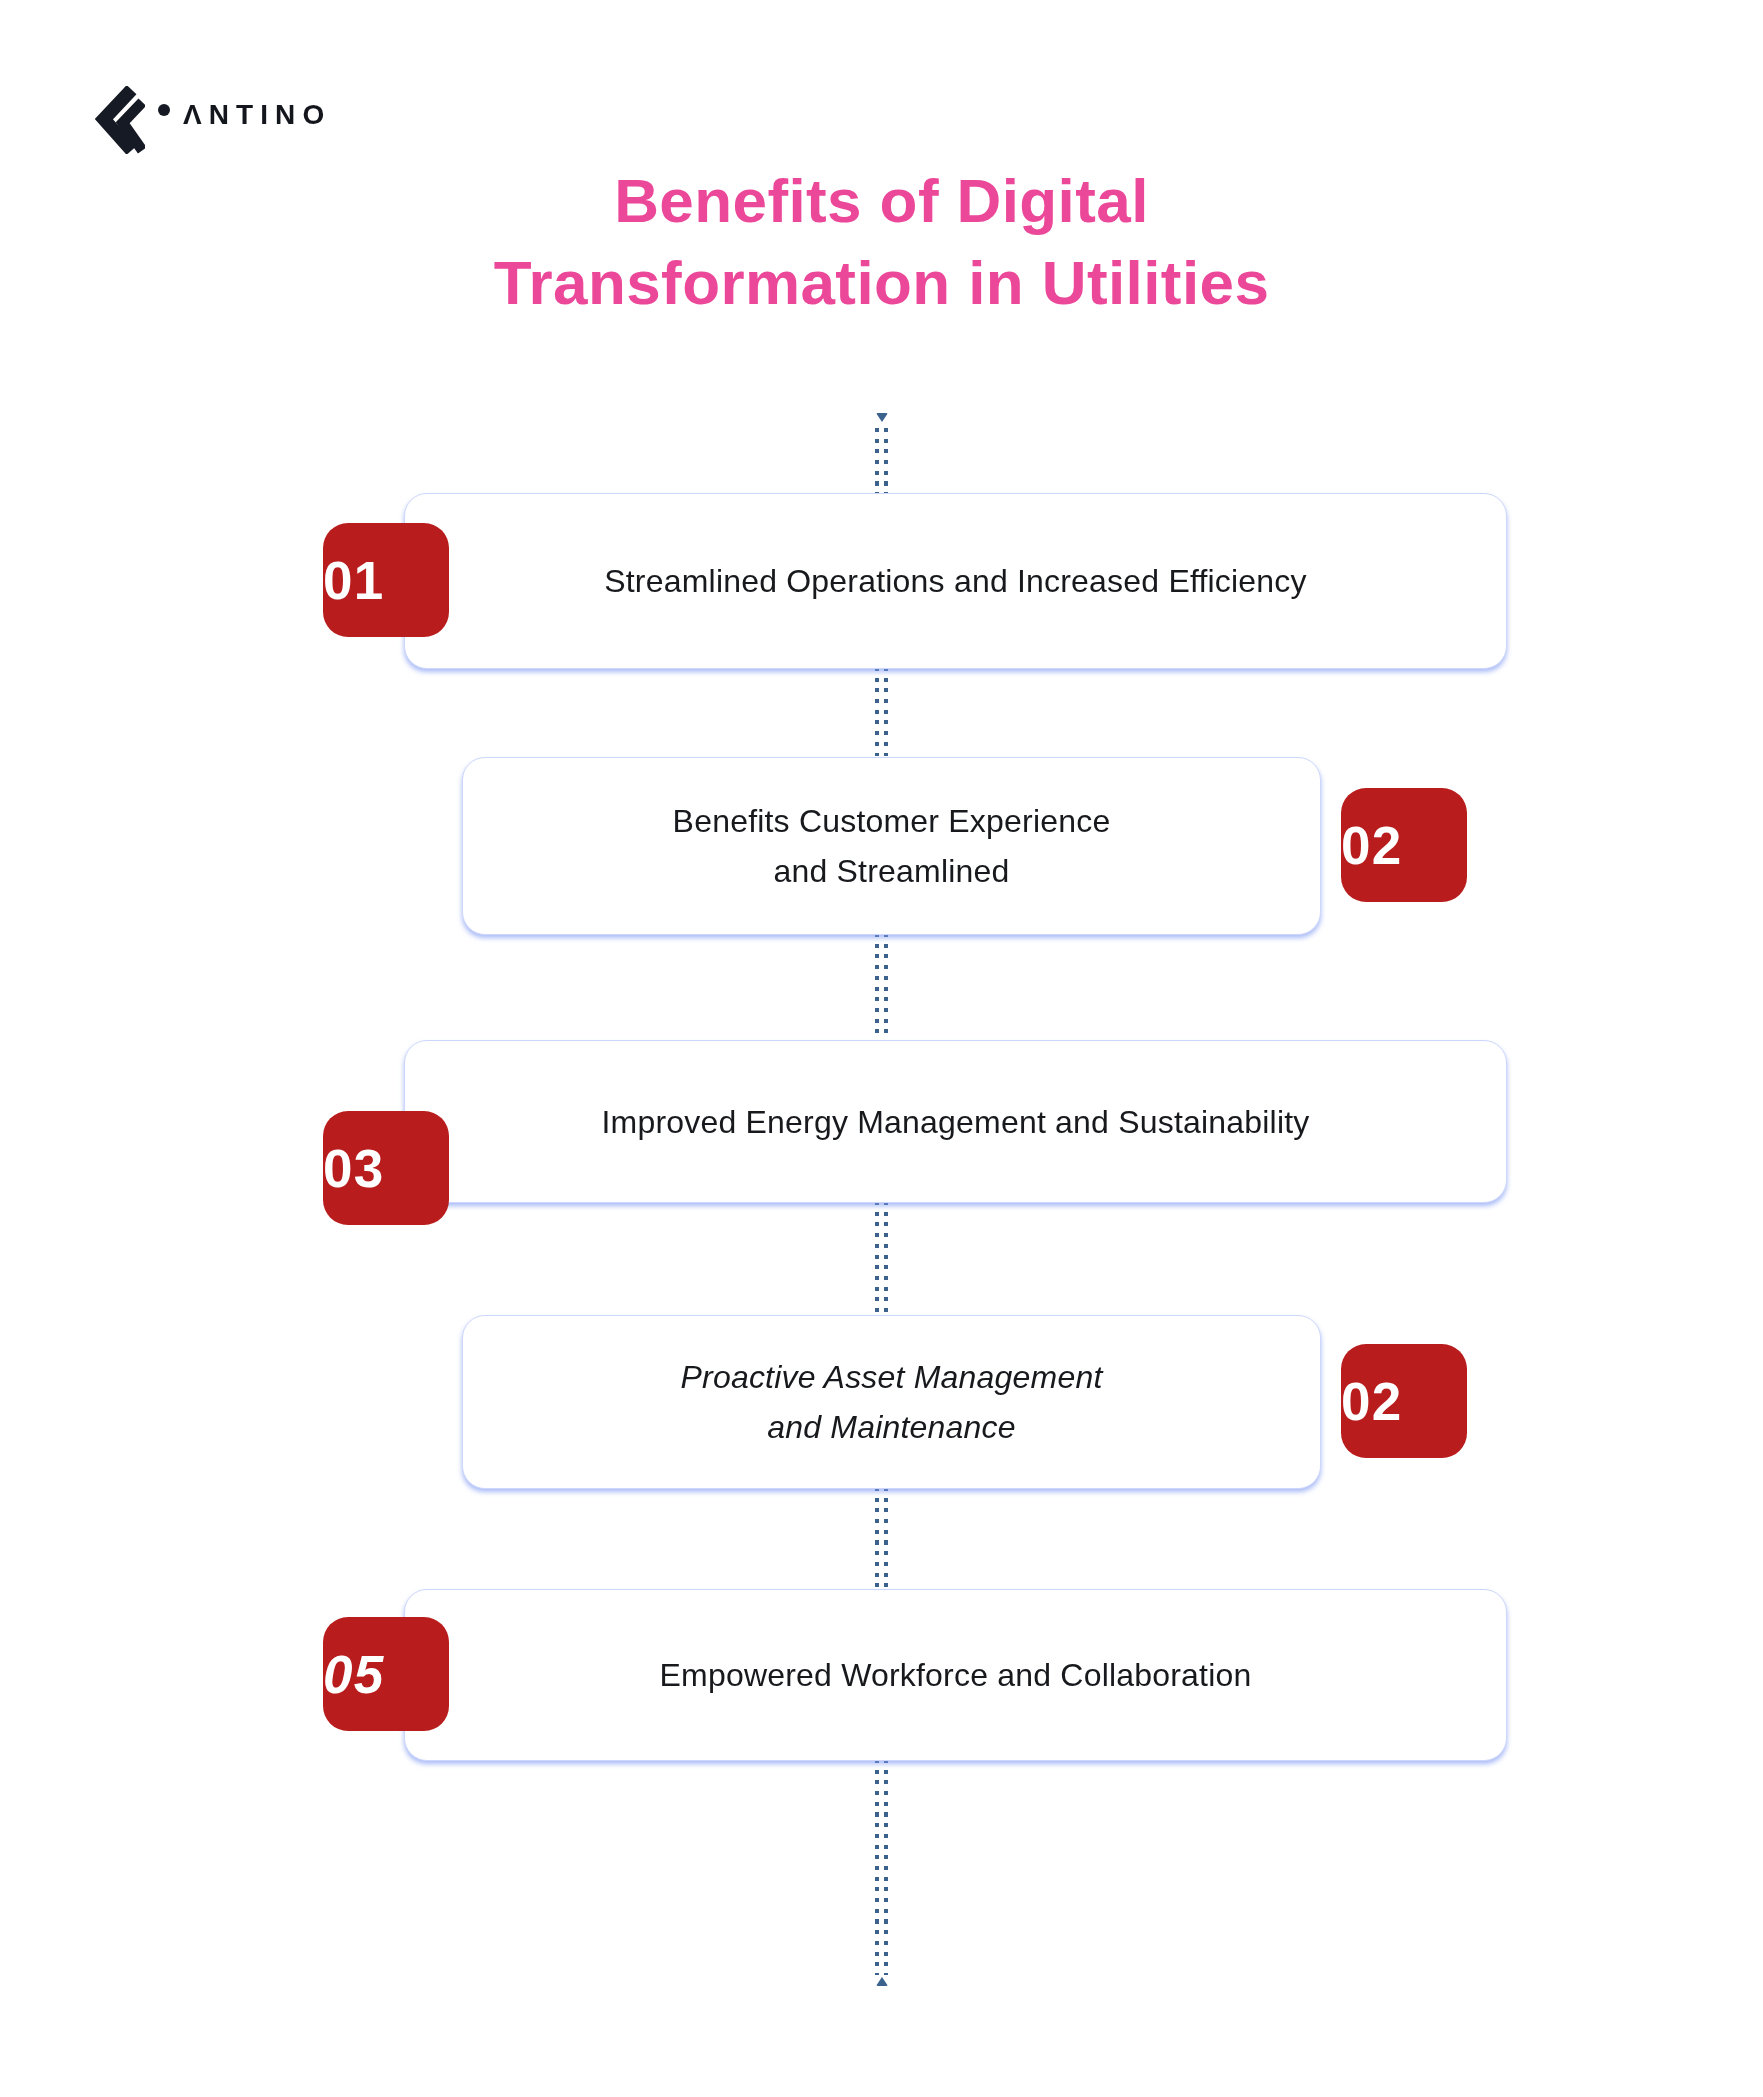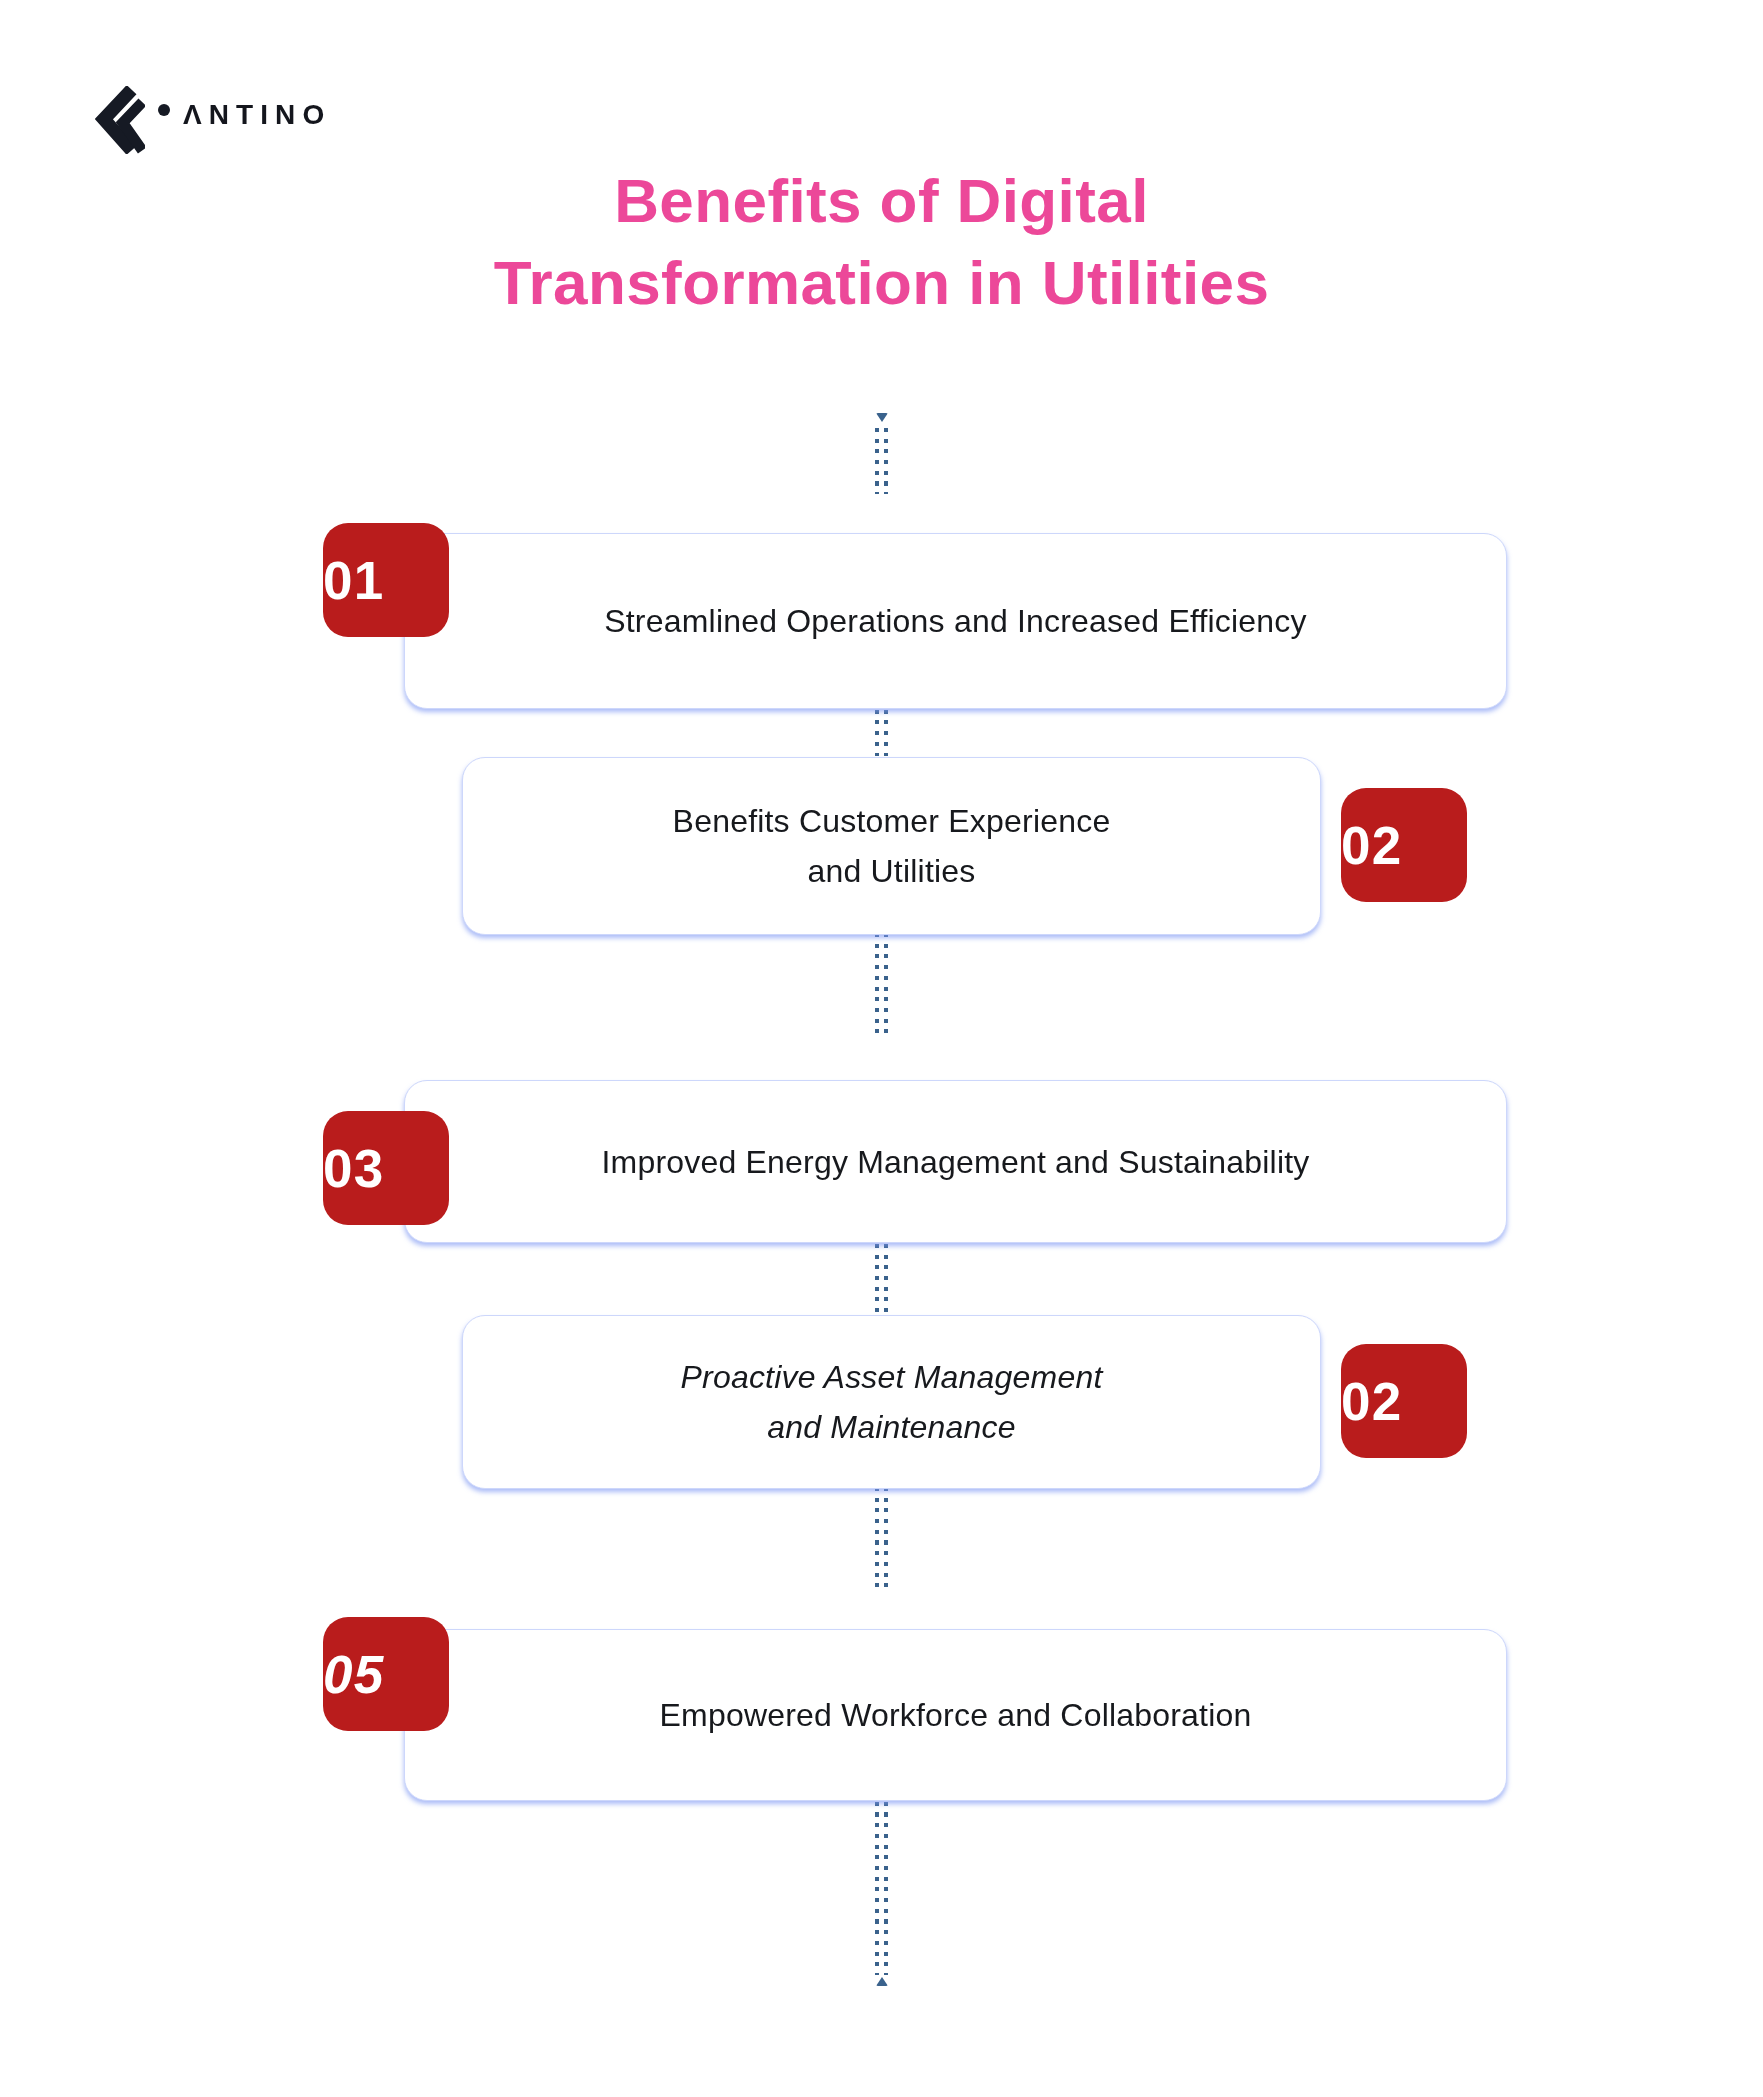--- a/index.html
+++ b/index.html
@@ -69,21 +69,21 @@
     background:#ffffff;
     border:1.3px solid #cdd7fb;
     border-radius:23px;
     box-shadow:0 3.6px 5.4px -0.9px rgba(124,151,243,0.65);
     display:flex;align-items:center;justify-content:center;
     text-align:center;
     color:#17191d;
     font-size:32px;font-weight:500;line-height:50px;
     letter-spacing:0.2px;
   }
-  .card-odd{left:404px;width:1101px;margin-top:40px;}
+  .card-odd{left:404px;width:1101px;}
   .card-even{left:462px;width:857px;}
   .card1{top:493px;height:174px;}
   .card2{top:757px;height:176px;}
   .card3{top:1040px;height:161px;}
   .card4{top:1315px;height:172px;font-style:italic;}
   .card5{top:1589px;height:170px;}
 
   
   .badge{
     position:absolute;width:126px;height:114px;
@@ -127,21 +127,21 @@
   <div class="connector seg6"></div>
   <div class="tri tri-up"></div>
 
   <div class="card card-odd card1">
     <div>Streamlined Operations and Increased Efficiency</div>
   </div>
 
   <div class="card card-even card2">
     <div>
       <div>Benefits Customer Experience</div>
-      <div>and Utilities</div>
+      <div>and Streamlined</div>
     </div>
   </div>
 
   <div class="card card-odd card3">
     <div>Improved Energy Management and Sustainability</div>
   </div>
 
   <div class="card card-even card4">
     <div>
       <div>Proactive Asset Management</div>

